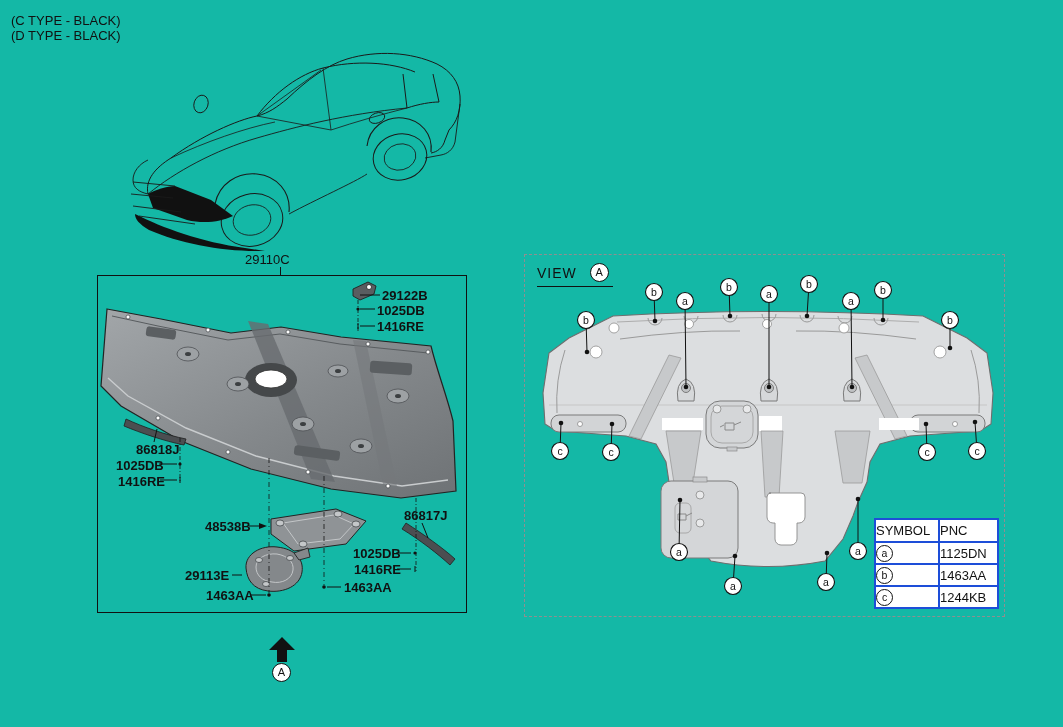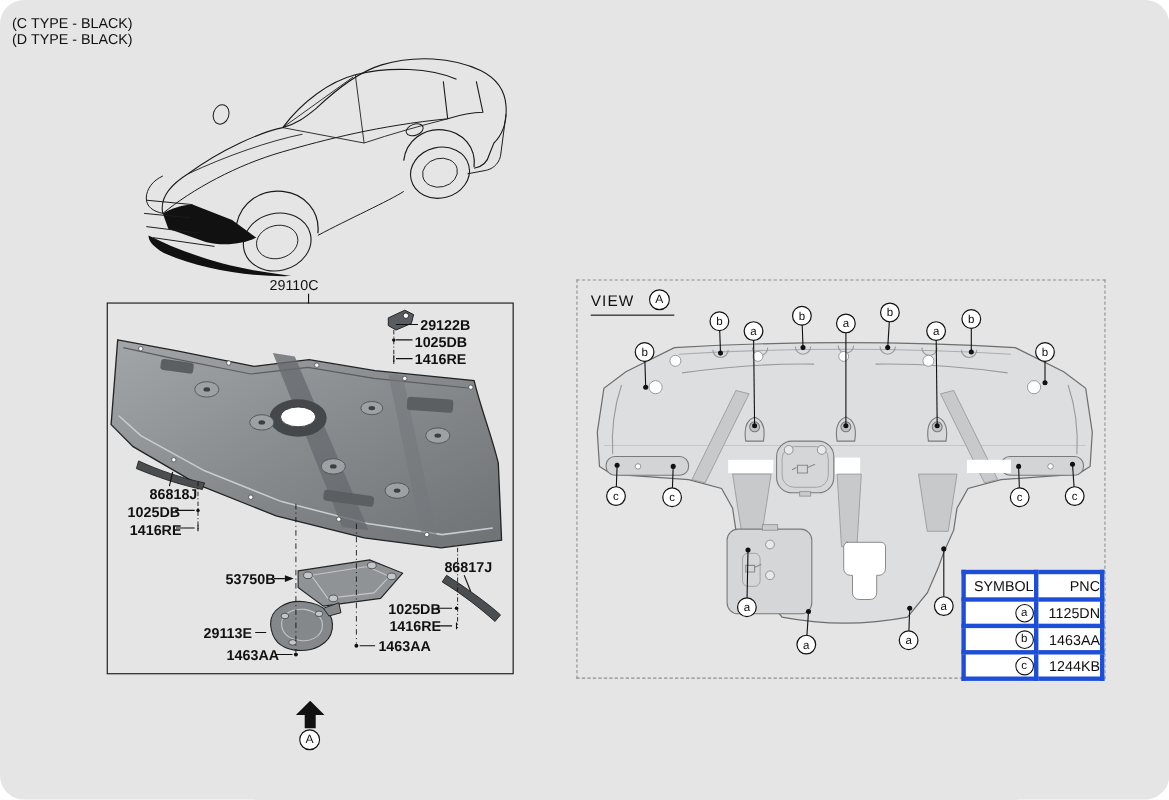--- a/index.html
+++ b/index.html
@@ -1,33 +1,33 @@
 <!DOCTYPE html>
 <html><head>
 <meta charset="utf-8">
 <style>
   html,body{margin:0;padding:0;background:#fff;}
-  .page{position:relative;width:1063px;height:727px;background:#e5e5e5;
-        font-family:"Liberation Sans",sans-serif;color:#111;overflow:hidden;border-radius:22px;}
+  .page{position:relative;width:1063px;height:727px;background:#14b8a6;
+        font-family:"Liberation Sans",sans-serif;color:#111;overflow:hidden;}
   .type-notes{position:absolute;left:11px;top:13px;font-size:13px;line-height:15px;}
   .lbl{position:absolute;font-size:13px;line-height:13px;white-space:nowrap;color:#111;}
   .page-lbl{position:absolute;font-size:13px;line-height:13px;white-space:nowrap;}
   .partbox{position:absolute;left:97px;top:275px;width:368px;height:336px;border:1px solid #111;font-weight:bold;}
   .partbox svg{position:absolute;left:0;top:0;}
   .tick{position:absolute;left:280px;top:267px;width:1px;height:9px;background:#111;}
   .viewbox{position:absolute;left:524px;top:254px;width:479px;height:361px;border:1px dashed #8f8f8f;}
   .viewbox svg{position:absolute;left:0;top:0;}
   .view-head{position:absolute;left:12px;top:8px;display:flex;align-items:center;gap:13px;
              padding:0 4px 4px 0;border-bottom:1px solid #111;}
   .view-head .vtxt{font-size:14px;letter-spacing:1px;}
   .circ-letter{display:inline-flex;align-items:center;justify-content:center;
                width:17px;height:17px;border:1.2px solid #111;border-radius:50%;
                font-size:11px;line-height:17px;background:#fff;}
   .sym-table{position:absolute;left:349px;top:263px;border-collapse:collapse;background:#fff;}
-  .sym-table td{border:4px solid #1d4ed8;font-size:13px;text-align:right;padding:0;}
+  .sym-table td{border:2px solid #1d4ed8;font-size:13px;text-align:left;padding:0;}
   .sym-table .c1{width:62px;height:20px;}
   .sym-table .c2{width:57px;height:20px;}
   .sym-table .hdr td{height:21px;}
   .sym-circle{display:inline-flex;align-items:center;justify-content:center;
               width:15px;height:15px;border:1px solid #111;border-radius:50%;
               font-size:10.5px;line-height:15px;}
   .dir-arrow{position:absolute;left:268px;top:637px;}
   .dir-marker{position:absolute;left:272px;top:663px;}
 </style>
 </head>
@@ -179,21 +179,21 @@
         <path d="M226,200 V309" stroke-dasharray="5 3 1 3" stroke-width="0.8"></path>
       </g>
     </svg>
 
     <span class="lbl" style="left:284px;top:13px">29122B</span>
     <span class="lbl" style="left:279px;top:28px">1025DB</span>
     <span class="lbl" style="left:279px;top:44px">1416RE</span>
     <span class="lbl" style="left:38px;top:167px">86818J</span>
     <span class="lbl" style="left:18px;top:183px">1025DB</span>
     <span class="lbl" style="left:20px;top:199px">1416RE</span>
-    <span class="lbl" style="left:107px;top:244px">53750B</span>
+    <span class="lbl" style="left:107px;top:244px">48538B</span>
     <span class="lbl" style="left:306px;top:233px">86817J</span>
     <span class="lbl" style="left:255px;top:271px">1025DB</span>
     <span class="lbl" style="left:256px;top:287px">1416RE</span>
     <span class="lbl" style="left:87px;top:293px">29113E</span>
     <span class="lbl" style="left:108px;top:313px">1463AA</span>
     <span class="lbl" style="left:246px;top:305px">1463AA</span>
   </div>
 
   <svg class="dir-arrow" width="28" height="26" viewBox="0 0 28 26">
     <polygon points="14,0 27,13 19,13 19,25 9,25 9,13 1,13" fill="#111"></polygon>

